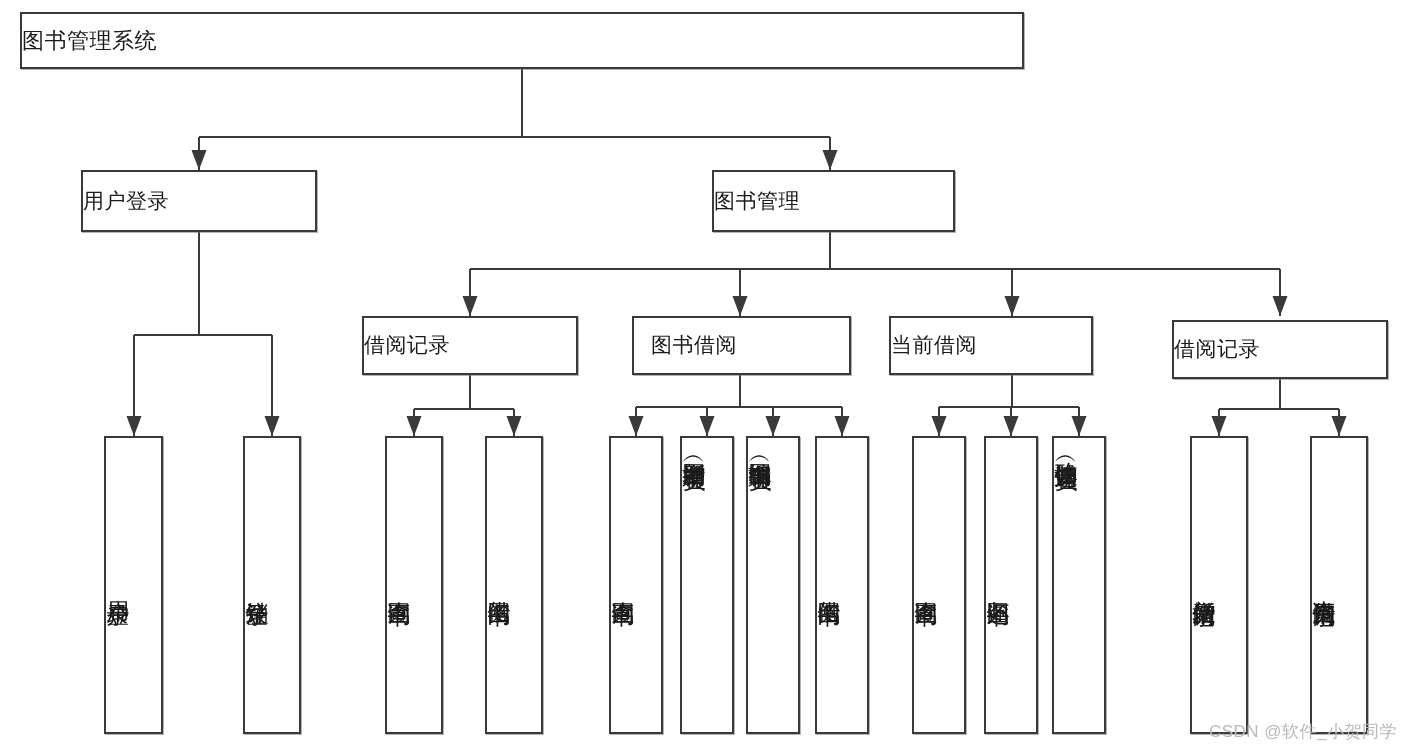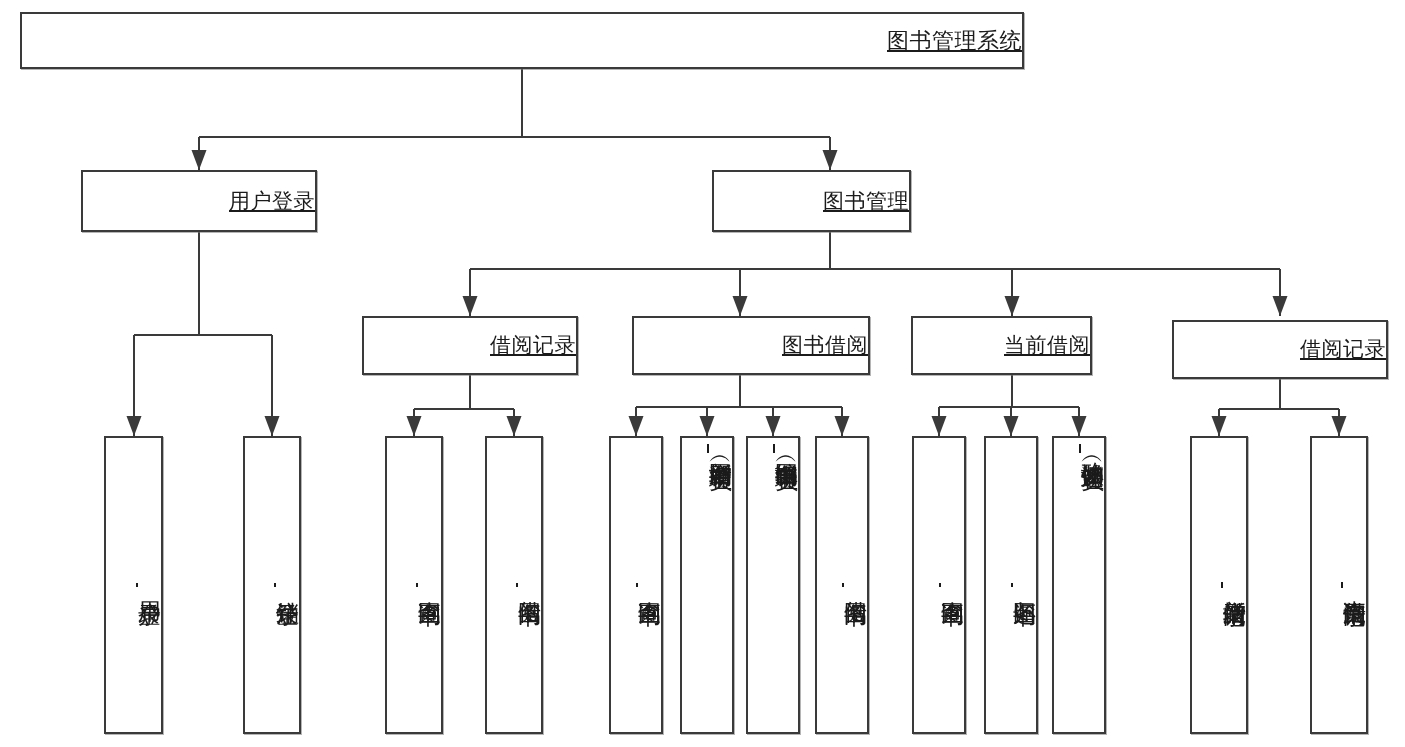--- a/index.html
+++ b/index.html
@@ -26,24 +26,23 @@
     height: 747px;
     pointer-events: none;
   }
   .node {
     position: absolute;
     box-sizing: border-box;
     background: #ffffff;
     border: 2px solid #3a3a3a;
     display: flex;
     align-items: center;
-    justify-content: flex-end;
+    justify-content: flex-start;
     color: #1b1b1b;
     box-shadow: 1px 1px 0 rgba(120,120,120,0.55);
-    text-decoration: underline;
   }
   .node .lbl {
     display: block;
     text-align: center;
     line-height: 1.18;
     letter-spacing: 0.5px;
     white-space: nowrap;
   }
   .node.h .lbl {
     font-size: 21px;
@@ -138,30 +137,30 @@
       <path d="M 1331.5 416 L 1346.5 416 L 1339 436 Z" fill="#3a3a3a"></path>
     </svg>
 
   <div id="nodes">
       <div class="node h root" id="node-root" style="left: 20px; top: 12px; width: 1004px; height: 57px;">
         <span class="lbl">图书管理系统</span>
       </div>
       <div class="node h" id="node-login" style="left: 81px; top: 170px; width: 236px; height: 62px;">
         <span class="lbl">用户登录</span>
       </div>
-      <div class="node h" id="node-bookmgmt" style="left: 712px; top: 170px; width: 199px; height: 62px;">
+      <div class="node h" id="node-bookmgmt" style="left: 712px; top: 170px; width: 243px; height: 62px;">
         <span class="lbl">图书管理</span>
       </div>
       <div class="node h" id="node-newbook" style="left: 362px; top: 316px; width: 216px; height: 59px;">
         <span class="lbl">借阅记录</span>
       </div>
-      <div class="node h" id="node-borrow" style="left: 632px; top: 316px; width: 238px; height: 59px;">
+      <div class="node h" id="node-borrow" style="left: 632px; top: 316px; width: 219px; height: 59px; padding-left: 17px;">
         <span class="lbl">图书借阅</span>
       </div>
-      <div class="node h" id="node-current" style="left: 911px; top: 316px; width: 181px; height: 59px;">
+      <div class="node h" id="node-current" style="left: 889px; top: 316px; width: 204px; height: 59px;">
         <span class="lbl">当前借阅</span>
       </div>
       <div class="node h" id="node-record" style="left: 1172px; top: 320px; width: 216px; height: 59px;">
         <span class="lbl">借阅记录</span>
       </div>
       <div class="node v mid" id="node-l-login" style="left: 104px; top: 436px; width: 59px; height: 298px;">
         <span class="lbl">用户登录</span>
       </div>
       <div class="node v mid" id="node-l-logout" style="left: 243px; top: 436px; width: 58px; height: 298px;">
         <span class="lbl">注销登录</span>
@@ -194,14 +193,15 @@
         <span class="lbl">确认归还（管理员）</span>
       </div>
       <div class="node v mid" id="node-r-add" style="left: 1190px; top: 436px; width: 58px; height: 298px;">
         <span class="lbl">新增借阅记录</span>
       </div>
       <div class="node v mid" id="node-r-query" style="left: 1310px; top: 436px; width: 58px; height: 298px;">
         <span class="lbl">查询借阅记录</span>
       </div>
     </div>
 
+  <div id="watermark">CSDN @软件_小贺同学</div>
 
 </div>
 
 </body></html>

